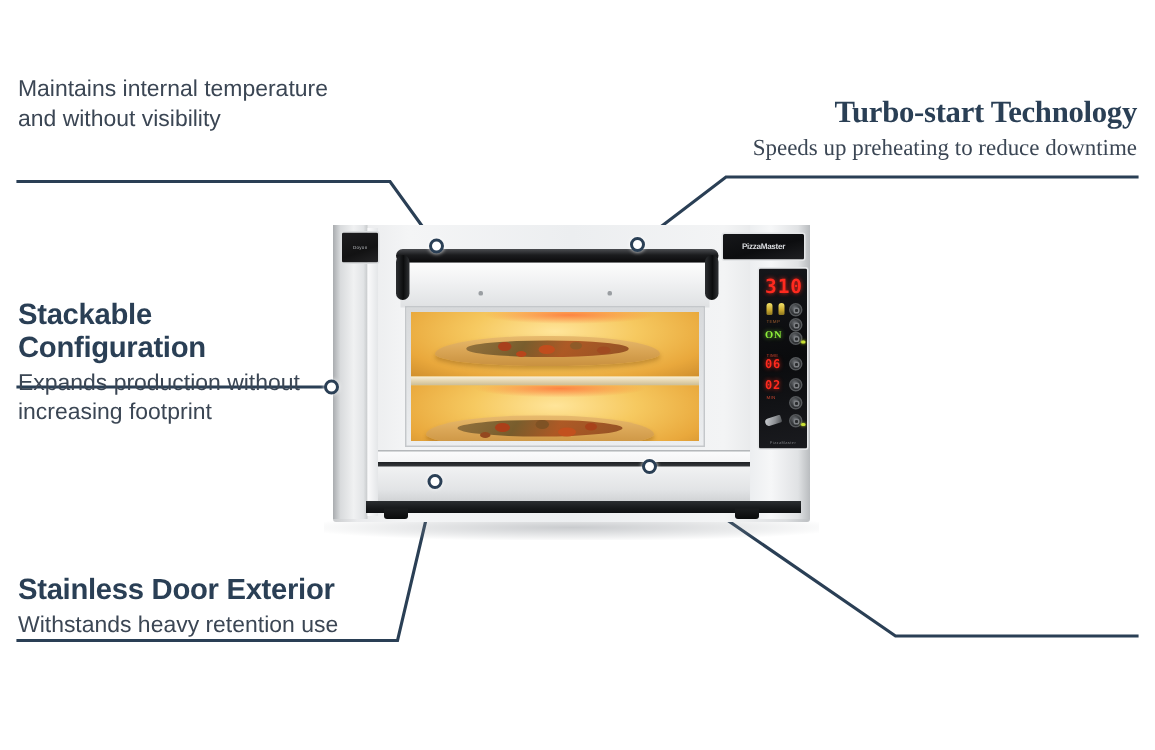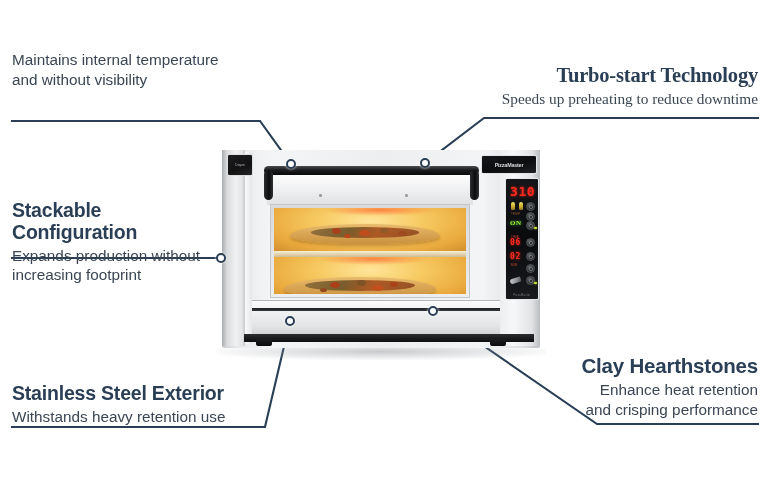--- a/index.html
+++ b/index.html
@@ -239,34 +239,29 @@
   </div>
 
   <div class="callout c-left" style="left:12px;top:184px;width:230px;margin-top:16px;">
     <div class="title t19">Stackable</div>
     <div class="title t19">Configuration</div>
     <div class="desc d15">Expands production without</div>
     <div class="desc d15" style="margin-top:0">increasing footprint</div>
   </div>
 
   <div class="callout c-left" style="left:12px;top:383px;width:300px;">
-    <div class="title t19">Stainless Steel Exterior</div>
+    <div class="title t19">Stainless Door Exterior</div>
     <div class="desc d15">Withstands heavy retention use</div>
   </div>
 
   <div class="callout c-right" style="left:418px;top:64px;width:340px;font-family:Liberation Serif, serif;">
     <div class="title t20">Turbo-start Technology</div>
     <div class="desc d15">Speeds up preheating to reduce downtime</div>
   </div>
 
-  <div class="callout c-right" style="left:438px;top:355px;width:320px;">
-    <div class="title t20">Clay Hearthstones</div>
-    <div class="desc d15">Enhance heat retention</div>
-    <div class="desc d15" style="margin-top:0">and crisping performance</div>
-  </div>
 
   <div id="oven">
 
     <div class="ov-shadow"></div>
 
     <div class="ov-body"></div>
     <div class="ov-left"></div>
     <div class="ov-left2"></div>
     <div class="ov-right"></div>
 

